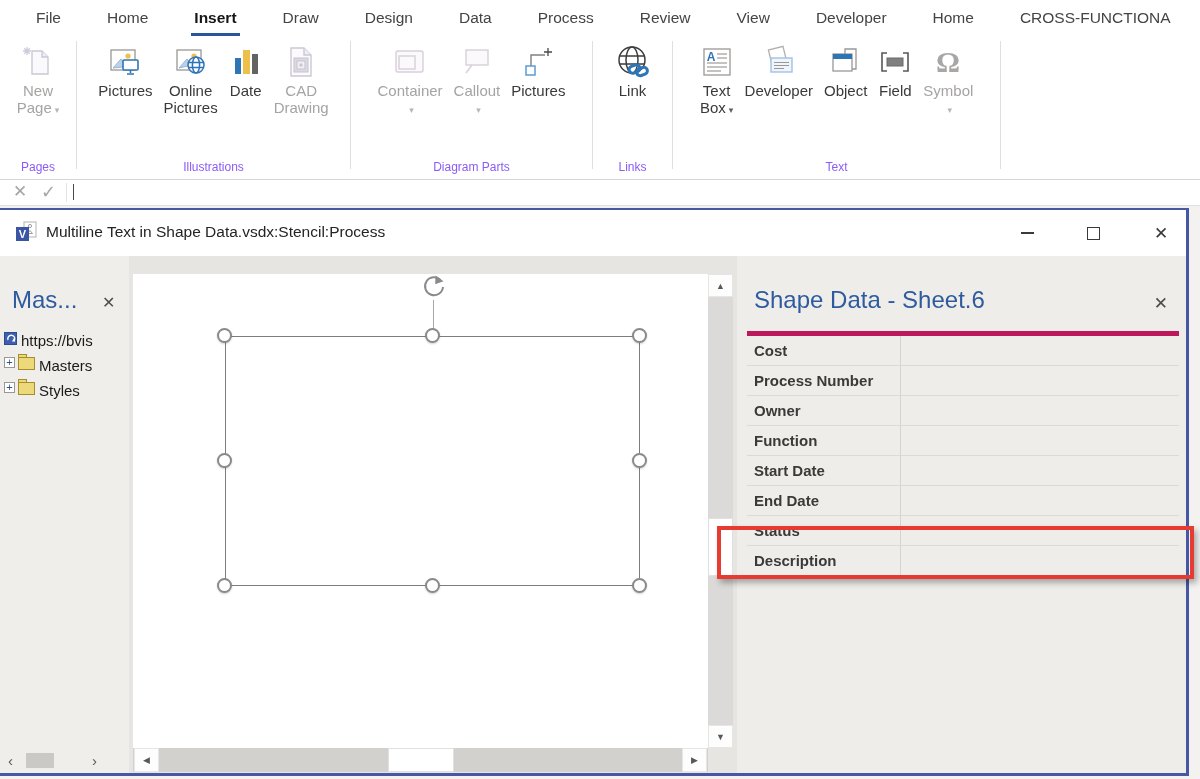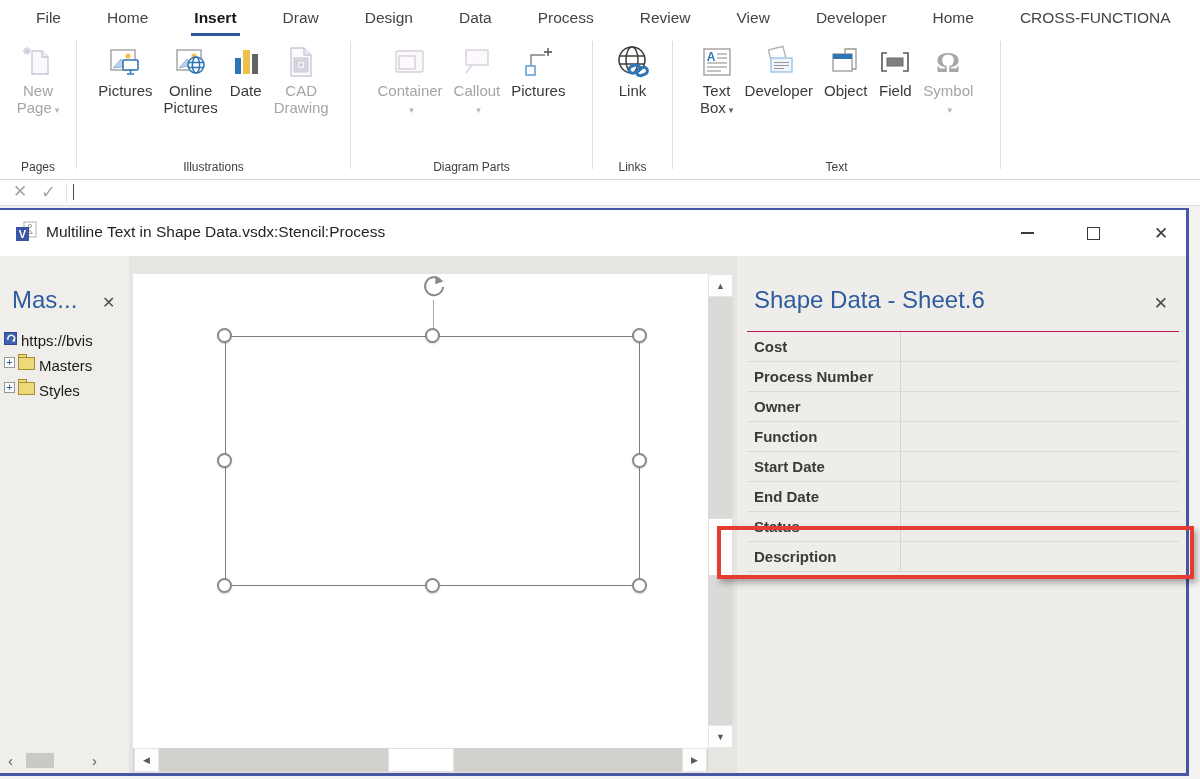--- a/index.html
+++ b/index.html
@@ -17,21 +17,21 @@
   .ribbon{position:absolute;left:0;top:36px;width:100%;height:143px;background:#fff;border-bottom:1px solid #d8d6d4;}
   .rgroup{position:absolute;top:0;height:142px;}
   .rbtns{position:absolute;left:0;right:0;top:6px;display:flex;justify-content:center;align-items:flex-start;gap:7px;}
   .rbtn{display:flex;flex-direction:column;align-items:center;padding:0 2px;cursor:pointer;}
   .ricon{height:40px;display:flex;align-items:center;justify-content:center;}
   .rlabel{text-align:center;font-size:15px;color:#3b3a39;line-height:17px;}
   .rbtn.dis .rlabel{color:#a6a4a2;}
   .rline{display:block;}
   .drop{font-size:9px;color:#605e5c;margin-left:3px;}
   .rbtn.dis .drop{color:#b8b6b4;}
-  .rgl{position:absolute;left:0;right:0;bottom:4px;text-align:center;font-size:12px;color:#404040;}
+  .rgl{position:absolute;left:0;right:0;bottom:4px;text-align:center;font-size:12px;color:#8b5cf6;}
   .rsep{position:absolute;top:5px;height:128px;width:1px;background:#e1dfdd;}
 
   
   .fbar{position:absolute;left:0;top:180px;width:100%;height:25px;background:#fff;border-bottom:1px solid #e1dfdd;}
   .fx{position:absolute;top:2px;font-size:17px;color:#a8a6a4;cursor:pointer;line-height:20px;}
   #fx-cancel{left:13px;}
   #fx-accept{left:41px;font-size:18px;}
   .fdiv{position:absolute;left:66px;top:3px;height:19px;width:1px;background:#e6e4e2;}
   .fcaret{position:absolute;left:73px;top:4px;height:16px;width:1px;background:#4a4a4a;}
 
@@ -81,21 +81,21 @@
   .vthumb{position:absolute;left:0;right:0;top:244px;height:58px;background:#fff;border:1px solid #e2e0de;box-sizing:border-box;cursor:pointer;}
   .hsb{position:absolute;left:133px;top:492px;width:575px;height:24px;background:#d3d1ce;}
   .hsb .lf{left:1px;top:0;bottom:0;width:25px;}
   .hsb .rt{right:1px;top:0;bottom:0;width:25px;}
   .hthumb{position:absolute;left:255px;top:0;width:66px;height:100%;background:#fff;border:1px solid #e2e0de;box-sizing:border-box;cursor:pointer;}
 
   
   .rpanel{position:absolute;left:737px;top:0;right:0;height:100%;background:#efedea;}
   .rpanel .ptitle{position:absolute;left:17px;top:30px;}
   .rpanel .pclose{right:18px;top:37px;font-size:17px;}
-  .sdrows{position:absolute;left:10px;top:75px;width:432px;border-top:1px solid #be185d;}
+  .sdrows{position:absolute;left:10px;top:75px;width:432px;border-top:5px solid #be185d;}
   .sdrow{display:flex;height:29px;border-bottom:1px solid #dcdad7;align-items:center;}
   .sdlabel{width:153px;font-weight:700;font-size:15px;color:#3b3a39;padding-left:7px;box-sizing:border-box;flex:0 0 auto;}
   .sdvalue{flex:1;height:100%;border-left:1px solid #d6d4d1;cursor:text;}
 
   
   .redbox{position:absolute;left:717px;top:526px;width:477px;height:53px;border:4px solid #e53b30;
           box-sizing:border-box;box-shadow:3px 4px 6px rgba(0,0,0,.3);z-index:60;pointer-events:none;}
 </style>
 </head>
 <body>

